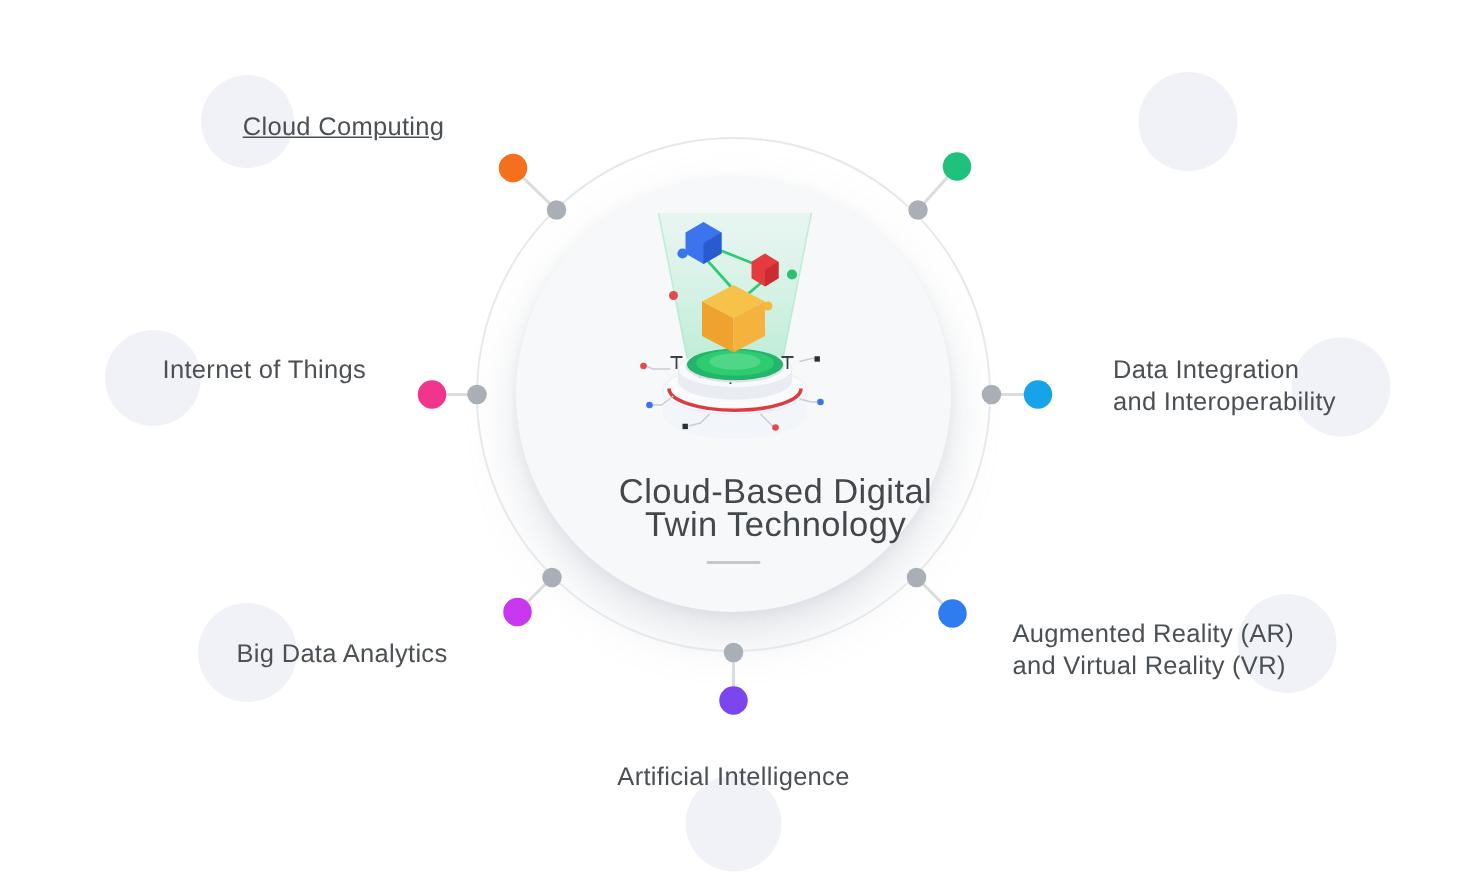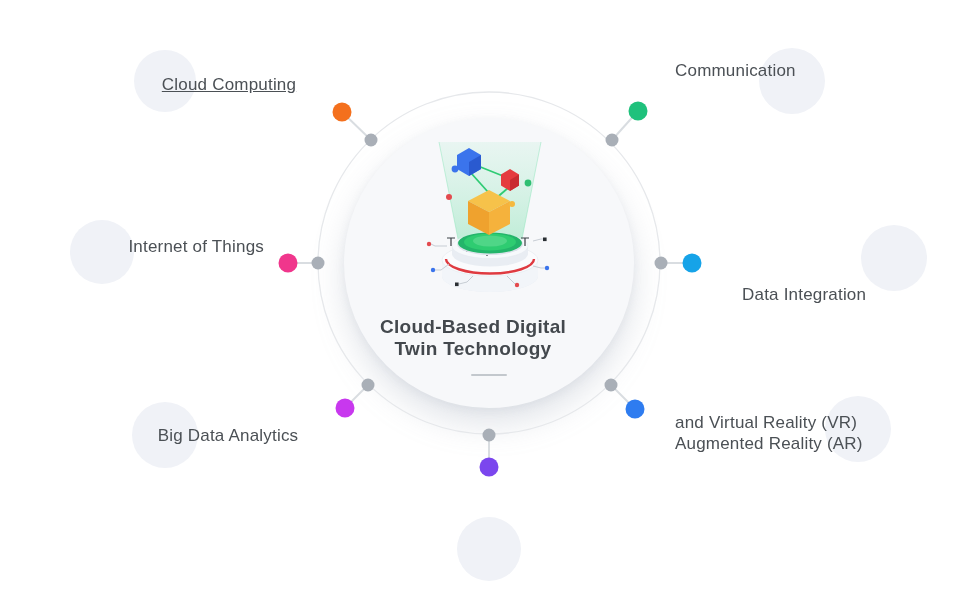--- a/index.html
+++ b/index.html
@@ -17,28 +17,28 @@
   }
   #net-overlay{position:absolute;left:0;top:0;z-index:3;pointer-events:none;}
   #illustration{position:absolute;left:409px;top:140px;z-index:4;}
   .label{
     position:absolute;z-index:5;color:#4B5055;font-size:17px;line-height:20px;
     letter-spacing:.2px;font-weight:500;white-space:nowrap;
   }
   .label.two{line-height:20.5px;}
   #label-cloud-computing{left:148px;top:75px;width:162px;text-align:center;text-decoration:underline;}
   #label-communication{left:675px;top:61px;text-align:left;}
-  #label-iot{right:716px;top:237px;text-align:center;}
-  #label-data-integration{left:742px;top:237px;text-align:left;margin-top:48px;}
+  #label-iot{right:736px;top:237px;text-align:center;}
+  #label-data-integration{left:742px;top:237px;text-align:left;}
   #label-big-data{left:146px;top:426px;width:164px;text-align:center;}
   #label-ar-vr{left:675px;top:413px;text-align:left;}
   #label-ai{left:489px;top:508px;transform:translateX(-50%);text-align:center;}
   #center-title{
-    position:absolute;left:473px;top:316px;transform:translateX(-50%);z-index:5;
-    text-align:center;color:#43484D;font-size:19px;font-weight:700;
+    position:absolute;left:517px;top:316px;transform:translateX(-50%);z-index:5;
+    text-align:center;color:#43484D;font-size:23px;font-weight:400;
     line-height:22px;letter-spacing:.3px;white-space:nowrap;
   }
   #center-divider{
     position:absolute;left:471px;top:374px;width:36px;height:2px;z-index:5;
     background:#C3C8CD;border-radius:1px;
   }
 </style>
 </head>
 <body>
 
@@ -177,36 +177,37 @@
     <div>Cloud-Based Digital</div>
     <div>Twin Technology</div>
   </div>
   <div id="center-divider"></div>
 
   <div class="label" id="label-cloud-computing">
     <div>Cloud Computing</div>
   </div>
 
   <div class="label two" id="label-communication">
-    <div>Communication</div>
   </div>
 
   <div class="label two" id="label-iot">
     <div>Internet of Things</div>
   </div>
 
   <div class="label two" id="label-data-integration">
     <div>Data Integration</div>
+    <div>and Interoperability</div>
   </div>
 
   <div class="label" id="label-big-data">
     <div>Big Data Analytics</div>
   </div>
 
   <div class="label two" id="label-ar-vr">
+    <div>Augmented Reality (AR)</div>
     <div>and Virtual Reality (VR)</div>
-    <div>Augmented Reality (AR)</div>
   </div>
 
   <div class="label two" id="label-ai">
+    <div>Artificial Intelligence</div>
   </div>
 
 </div>
 
 </body></html>

